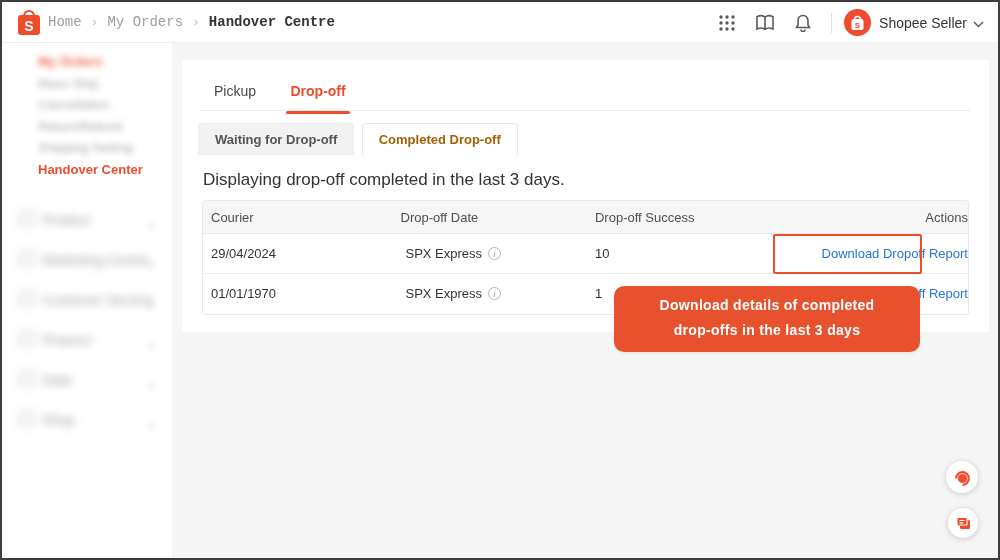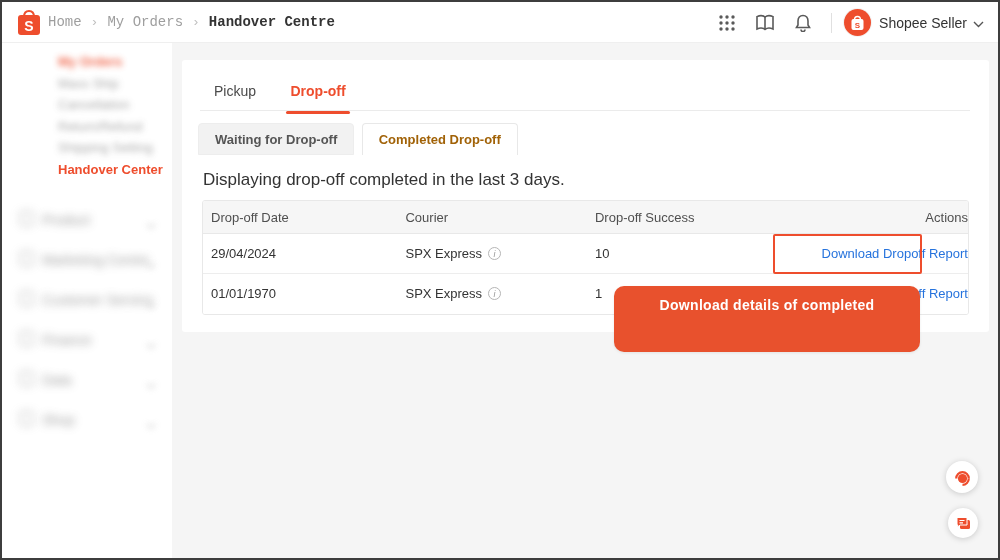--- a/index.html
+++ b/index.html
@@ -19,21 +19,21 @@
   .avatar { width:27px; height:27px; border-radius:50%; background:#ee4d2d; margin-right:8px; display:flex; align-items:center; justify-content:center; box-shadow:0 0 0 1px #f3f3f3; }
   .username { font-size:14px; color:#333; margin-right:6px; }
   .user-caret { margin-right:14px; }
 
   
   .sidebar { position:absolute; left:0; top:41px; width:170px; bottom:0; background:#fff; z-index:3; }
   .side-section-head { position:relative; height:24px; margin-top:14px; }
   .side-section-head .sicon { position:absolute; left:17px; top:3px; }
   .side-section-head .slabel { position:absolute; left:40px; top:2px; font-size:14px; color:#333; }
   .side-section-head .scaret { position:absolute; right:16px; top:6px; }
-  .side-sub { margin-left:56px; height:21.5px; font-size:13px; color:#9a9a9a; line-height:21.5px; white-space:nowrap; }
+  .side-sub { margin-left:36px; height:21.5px; font-size:13px; color:#9a9a9a; line-height:21.5px; white-space:nowrap; }
   .blur { filter:blur(3px); opacity:.85; }
   .sub-red { color:#ee4d2d; font-weight:bold; }
   .sub-active { color:#ee4d2d; font-weight:bold; font-size:13px; }
   .side-groups { margin-top:21px; }
   .side-group { position:relative; height:40px; }
   .side-group .gicon { position:absolute; left:17px; top:10px; filter:blur(4px); opacity:.6; }
   .side-group .glabel { position:absolute; left:40px; top:11px; font-size:14px; color:#8a8a8a; filter:blur(4px); opacity:.8; white-space:nowrap; }
   .side-group .gcaret { position:absolute; right:16px; top:14px; filter:blur(3px); opacity:.6; }
 
   
@@ -198,22 +198,22 @@
       <span class="tab active">Drop-off</span>
     </div>
     <div class="subtabs-row">
       <span class="subtab inactive">Waiting for Drop-off</span>
       <span class="subtab active">Completed Drop-off</span>
     </div>
     <div class="desc">Displaying drop-off completed in the last 3 days.</div>
 
     <div class="table">
       <div class="tr thead">
+        <div class="td c2">Courier</div>
         <div class="td c1">Drop-off Date</div>
-        <div class="td c2">Courier</div>
         <div class="td c3">Drop-off Success</div>
         <div class="td c4">Actions</div>
       </div>
       <div class="tr trow sep">
         <div class="td c1">29/04/2024</div>
         <div class="td c2">
           <span>SPX Express</span><span class="info-i">i</span>
         </div>
         <div class="td c3">10</div>
         <div class="td c4"><a class="dl-link">Download Dropoff Report</a></div>
@@ -225,20 +225,21 @@
         </div>
         <div class="td c3">1</div>
         <div class="td c4"><a class="dl-link">Download Dropoff Report</a></div>
       </div>
     </div>
   </div>
 
   <div class="annotation-box"></div>
   <div class="callout">
     <div>Download details of completed</div>
+    <div>drop-offs in the last 3 days</div>
   </div>
 
   <div class="fab fab-help">
     <svg width="19" height="19" viewBox="0 0 19 19">
       <path d="M3.2 10.5 a6.3 6.3 0 1 1 12.6 0" fill="none" stroke="#ee4d2d" stroke-width="2.2"></path>
       <circle cx="9.5" cy="10.5" r="4.6" fill="#ee4d2d"></circle>
       <path d="M9.5 16.8 a6.3 6.3 0 0 0 6.3 -6.3" fill="none" stroke="#ee4d2d" stroke-width="2.2"></path>
     </svg>
   </div>
   <div class="fab fab-chat">

